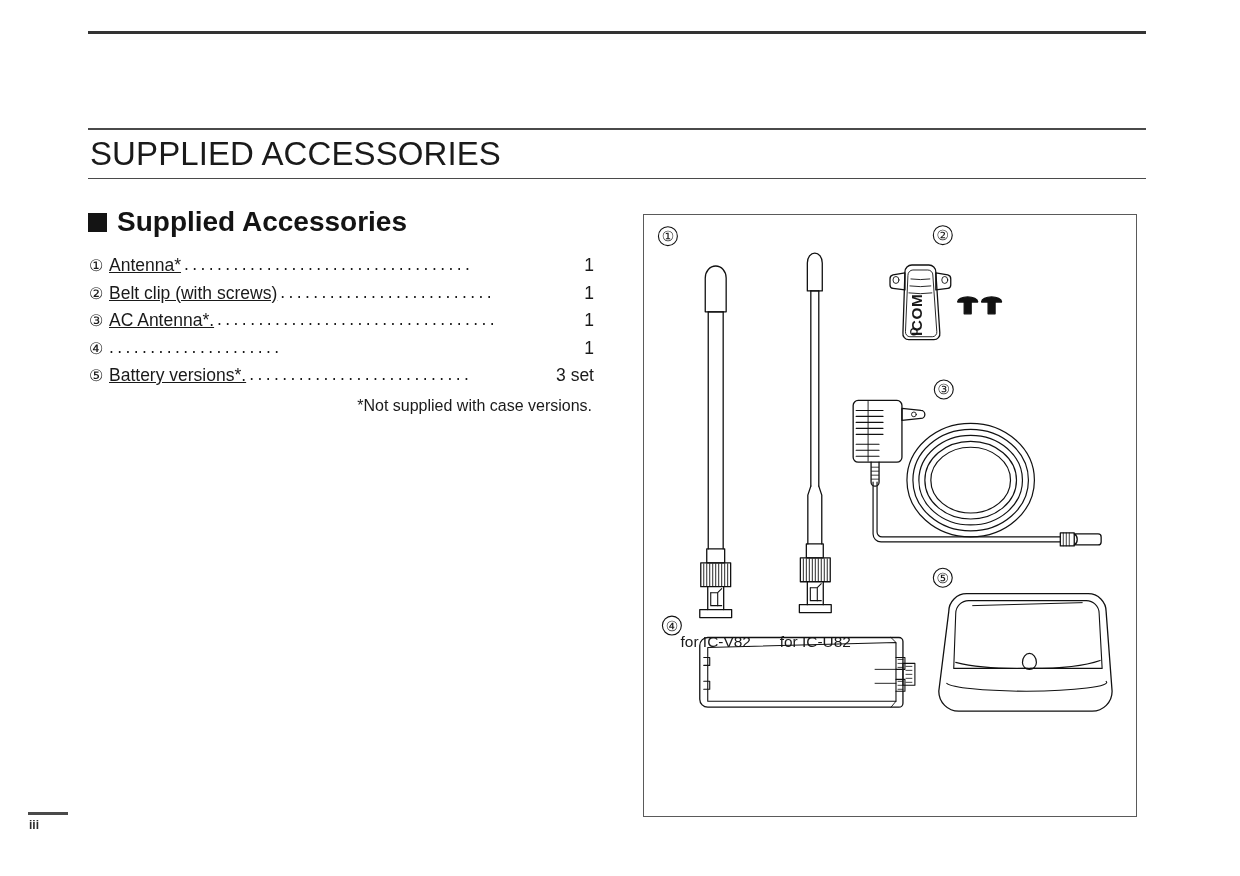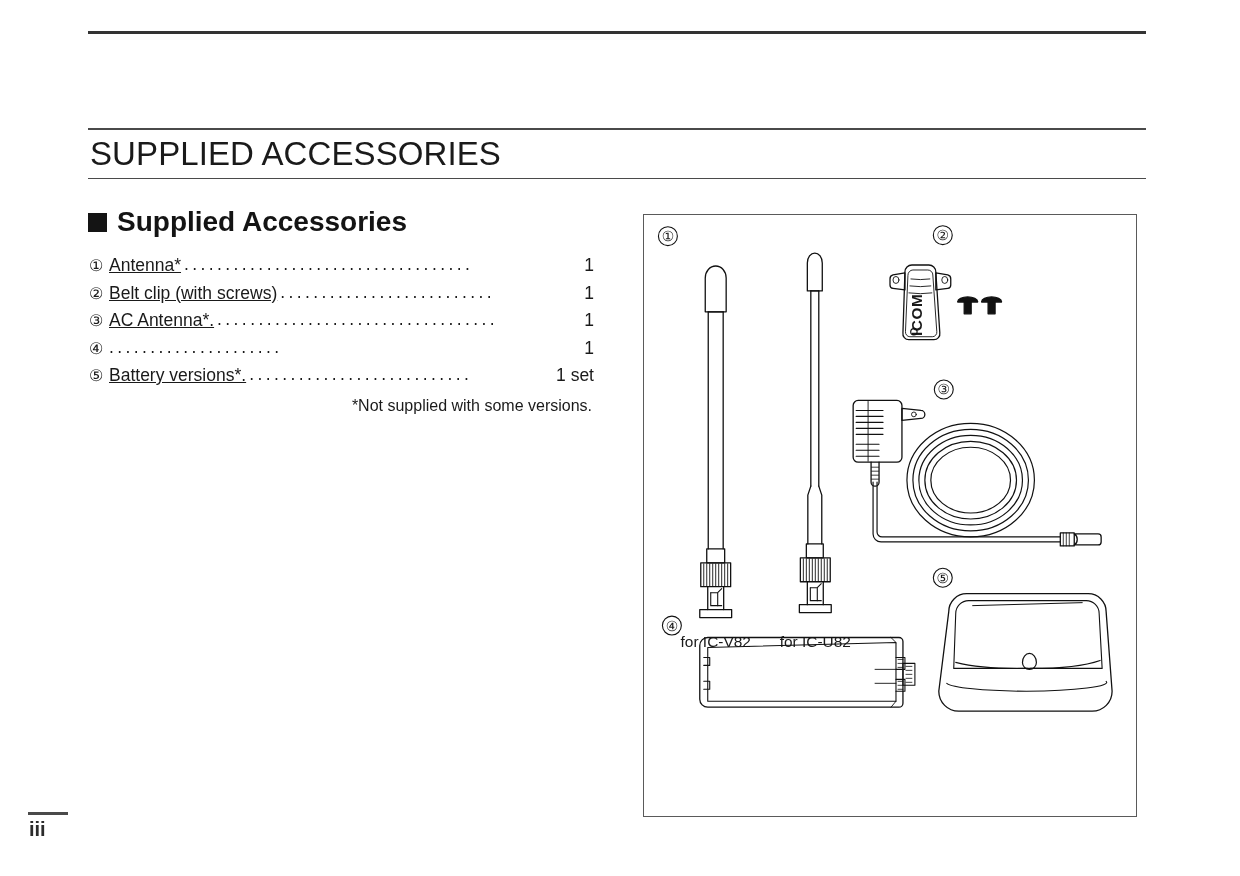--- a/index.html
+++ b/index.html
@@ -126,21 +126,21 @@
     position: absolute;
     left: 28px;
     top: 812px;
   }
   .page-marker .pm-rule {
     width: 40px;
     height: 2.5px;
     background: #4a4a4a;
   }
   .page-num {
-    font-size: 20px;
+    font-size: 12px;
     font-weight: bold;
     color: #2b2b2b;
     padding-top: 3px;
     padding-left: 1px;
   }
 
   
   .illus-frame {
     position: absolute;
     left: 643px;
@@ -204,25 +204,25 @@
   </div>
   <div class="acc-row">
     <span class="acc-num">④</span>
     <span class="acc-dots">.....................</span>
     <span class="acc-qty">1</span>
   </div>
   <div class="acc-row">
     <span class="acc-num">⑤</span>
     <span class="acc-label">Battery versions*.</span>
     <span class="acc-dots">...........................</span>
-    <span class="acc-qty">1 set</span>
+    <span class="acc-qty">3 set</span>
   </div>
 </div>
 
-<div class="footnote">*Not supplied with some versions.</div>
+<div class="footnote">*Not supplied with case versions.</div>
 
 <div class="page-marker">
   <div class="pm-rule"></div>
   <div class="page-num">iii</div>
 </div>
 
 <div class="illus-frame">
 <svg viewBox="0 0 494 603" xmlns="http://www.w3.org/2000/svg">
   <g fill="none" stroke="#111111" stroke-width="1.3" stroke-linejoin="round" stroke-linecap="round">
 

